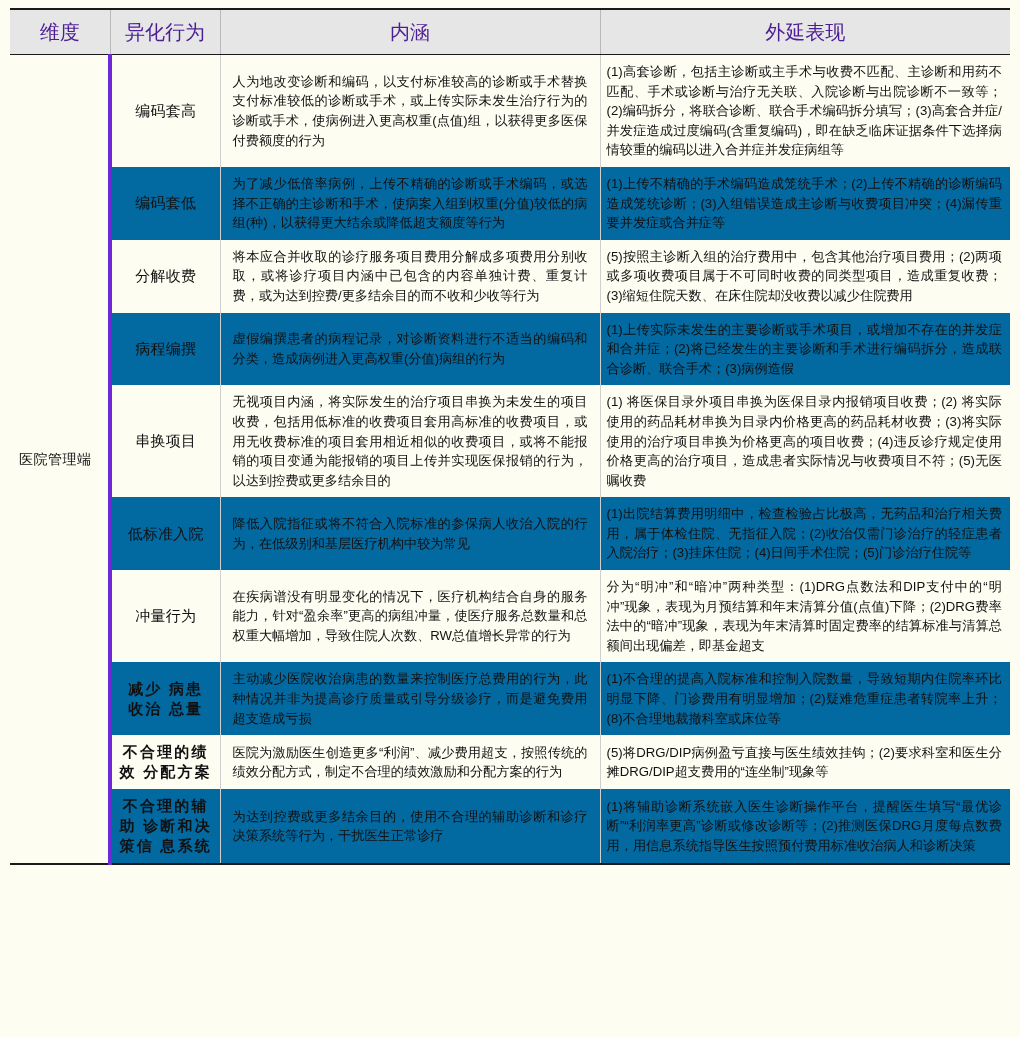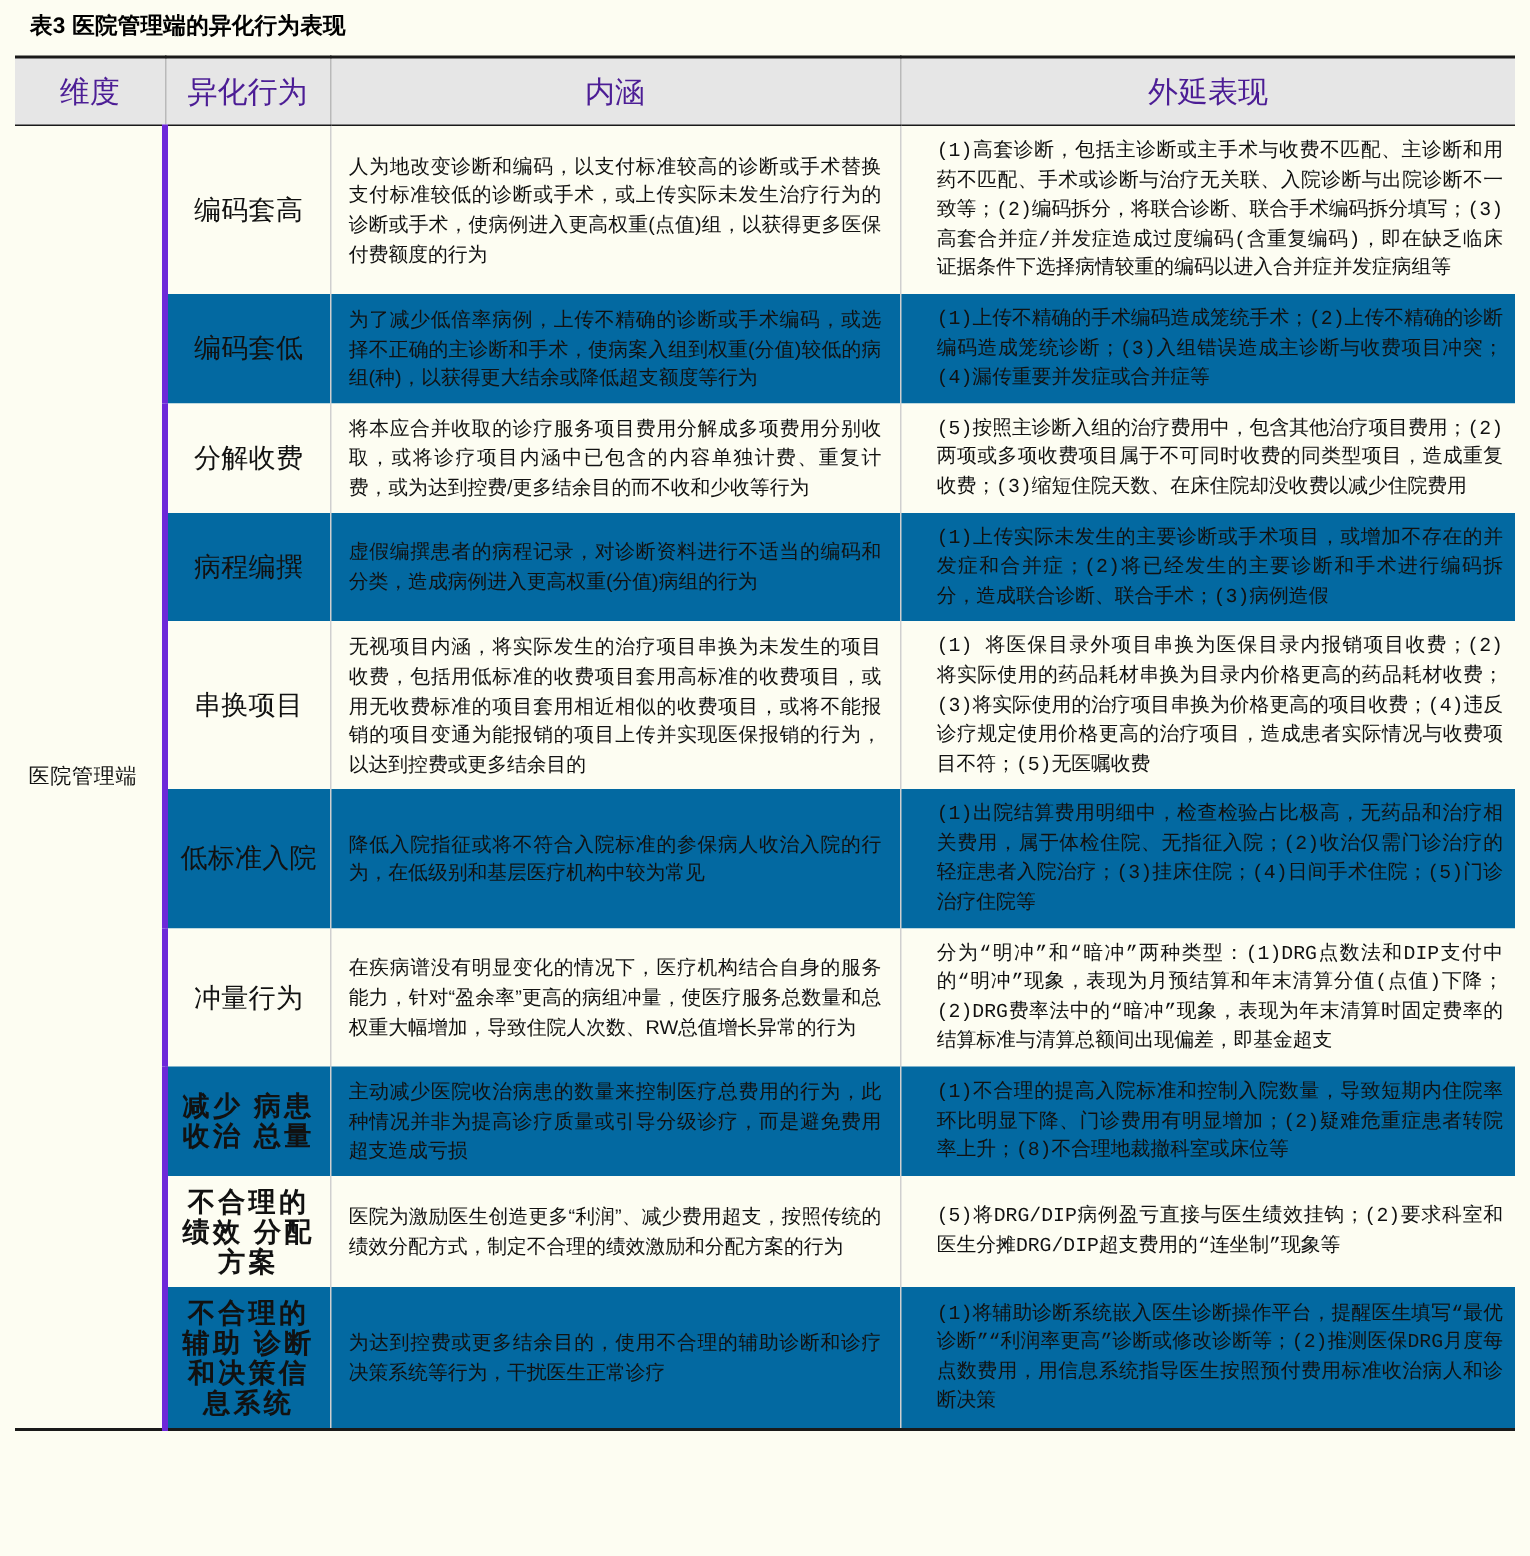--- a/index.html
+++ b/index.html
@@ -69,48 +69,46 @@
   td.dim {
     text-align: left;
     font-size: 14px;
     letter-spacing: 0.5px;
     line-height: 21px;
     background: transparent !important;
     border-right: 4px solid #6d28d9;
   }
   td.beh {
     text-align: center;
-    font-size: 18px;
+    font-size: 15px;
     line-height: 20px;
     letter-spacing: 0.2px;
     padding-left: 5px;
     padding-right: 5px;
   }
   td.beh.wide { letter-spacing: 2.2px; font-weight: bold; }
   td.conn {
     text-align: justify;
     text-justify: inter-ideograph;
     padding-left: 12px;
     padding-right: 12px;
   }
   td.ext {
     text-align: justify;
     text-justify: inter-ideograph;
-    padding-left: 24px;
+    padding-left: 6px;
     padding-right: 8px;
-    font-family: Liberation Mono, monospace;
   }
   .dimwrap { display: block; }
 </style>
 </head>
 <body>
 
 <div class="page">
 
-  <div class="caption">表3 医院管理端的异化行为表现</div>
 
   <table class="tbl">
     <colgroup>
       <col class="c-dim">
         <col class="c-beh">
         <col class="c-conn">
         <col class="c-ext">
     </colgroup>
     <thead>
       <tr>

